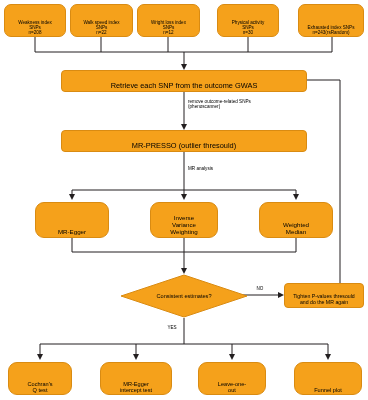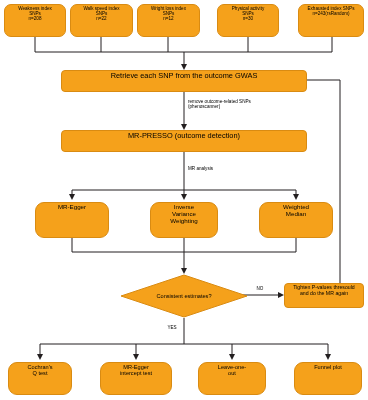--- a/index.html
+++ b/index.html
@@ -17,21 +17,21 @@
     position: relative;
     width: 368px;
     height: 400px;
   }
   .node {
     position: absolute;
     box-sizing: border-box;
     background: #F5A11B;
     border: 1px solid #D98B12;
     display: flex;
-    align-items: flex-start;
+    align-items: flex-end;
     justify-content: center;
     text-align: center;
     color: #000000;
     line-height: 1.12;
     padding: 1px 8px;
   }
   .node .txt {
     display: block;
     width: 100%;
     white-space: pre-line;
@@ -172,21 +172,21 @@
     </div>
 
   <div class="node wide-bar" style="left:61px; top:70px; width:246px; height:22px;">
       <span class="txt">Retrieve each SNP from the outcome GWAS</span>
     </div>
 
   <div class="edge-label" style="left:188px; top:99px; width:140px; text-align:left;">remove outcome-related SNPs
 (phenoscanner)</div>
 
   <div class="node wide-bar" style="left:61px; top:130px; width:246px; height:22px;">
-      <span class="txt">MR-PRESSO (outcome detection)</span>
+      <span class="txt">MR-PRESSO (outlier thresould)</span>
     </div>
 
   <div class="edge-label" style="left:188px; top:166px; width:80px; text-align:left;">MR analysis</div>
 
   <div class="node method-node" style="left:35px; top:202px; width:74px; height:36px;">
       <span class="txt">MR-Egger</span>
     </div>
   <div class="node method-node" style="left:150px;top:202px; width:68px; height:36px;">
       <span class="txt">Inverse
 Variance

